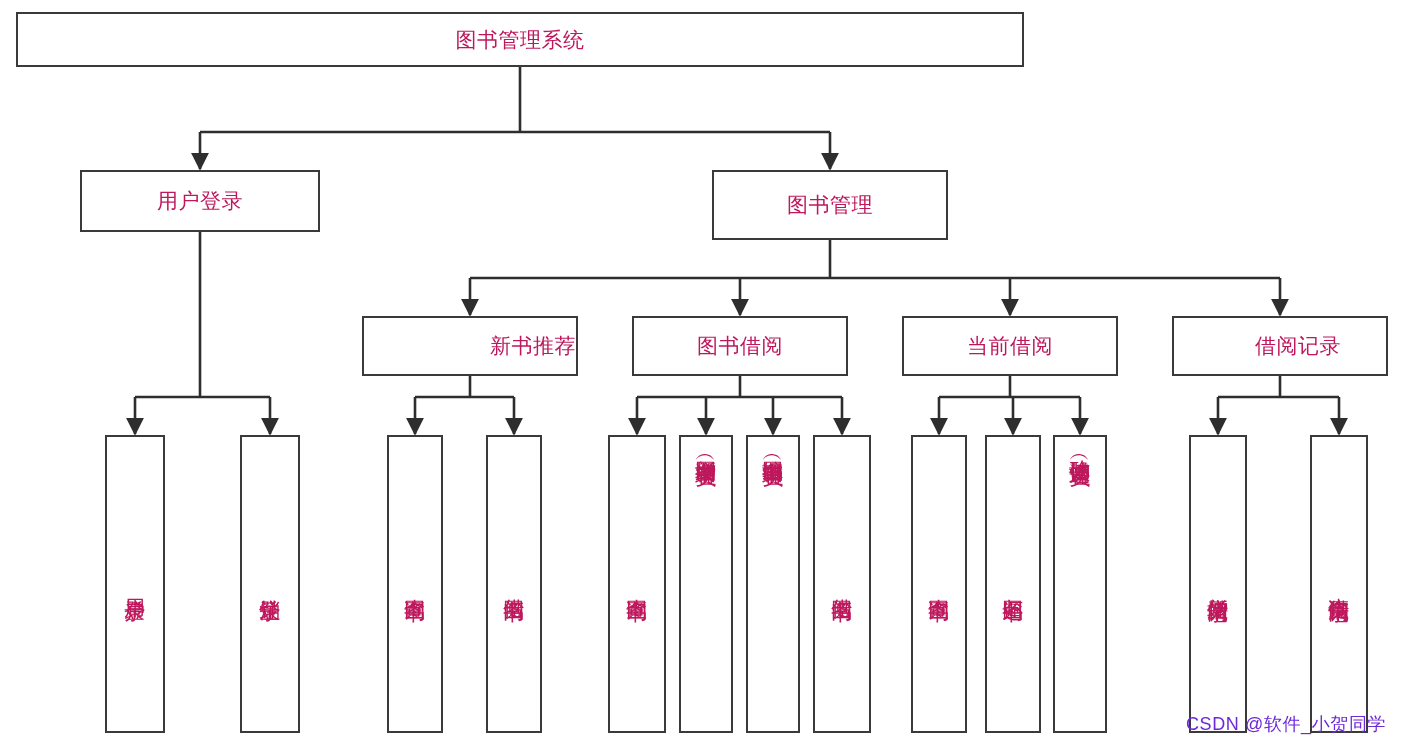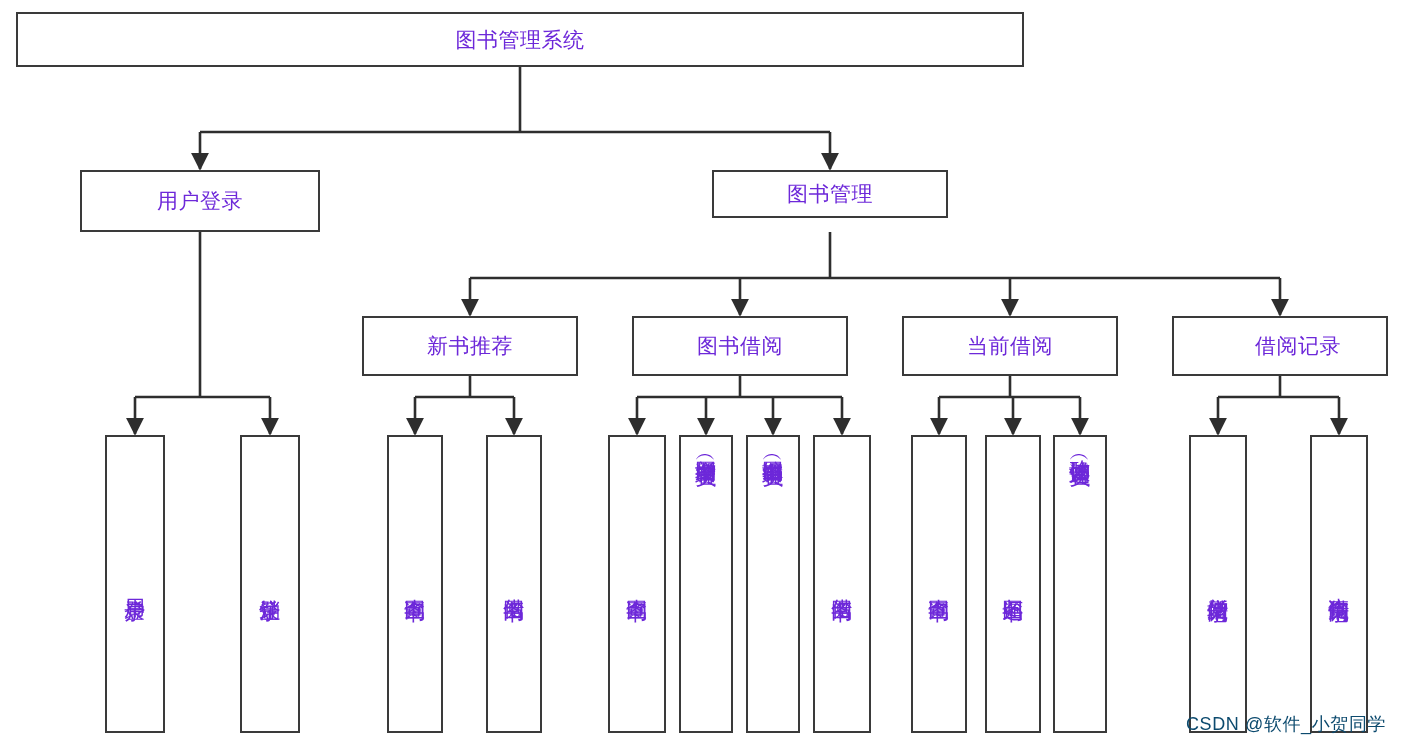--- a/index.html
+++ b/index.html
@@ -31,21 +31,21 @@
     box-sizing: border-box;
     background: #ffffff;
     border: 2.5px solid #3a3a3a;
     display: flex;
     align-items: center;
     justify-content: center;
     z-index: 2;
   }
   .node-label {
     font-size: 21px;
-    color: #6d28d9;
+    color: #be185d;
     line-height: 1.12;
     letter-spacing: 0.5px;
     white-space: nowrap;
   }
   .node.leaf {
     align-items: flex-start;
     justify-content: center;
     padding-top: 6px;
   }
   .node.leaf.center-v {
@@ -58,21 +58,21 @@
     font-size: 21px;
     line-height: 1.30;
     letter-spacing: 1px;
     white-space: pre-line;
   }
   #watermark {
     position: absolute;
     left: 1186px;
     top: 712px;
     font-size: 18px;
-    color: #0c4a6e;
+    color: #6d28d9;
     letter-spacing: 0.6px;
     white-space: nowrap;
     z-index: 5;
     user-select: none;
   }
 </style>
 </head>
 <body>
 
 <div id="canvas">
@@ -120,25 +120,25 @@
       </g>
   </svg>
 
   <div class="node root" id="n-root" style="left: 16px; top: 12px; width: 1008px; height: 55px;">
     <span class="node-label">图书管理系统</span>
   </div>
 
   <div class="node" id="n-user-login" style="left: 80px; top: 170px; width: 240px; height: 62px;">
     <span class="node-label">用户登录</span>
   </div>
-  <div class="node" id="n-book-manage" style="left: 712px; top: 170px; width: 236px; height: 48px;">
+  <div class="node" id="n-book-manage" style="left: 712px; top: 170px; width: 236px; height: 70px;">
     <span class="node-label">图书管理</span>
   </div>
 
-  <div class="node" id="n-new-book-rec" style="left: 362px; top: 316px; width: 216px; height: 60px;">
+  <div class="node" id="n-new-book-rec" style="left: 362px; top: 316px; width: 216px; height: 60px; justify-content: flex-end;">
     <span class="node-label">新书推荐</span>
   </div>
   <div class="node" id="n-current-borrow" style="left: 902px; top: 316px; width: 216px; height: 60px;">
     <span class="node-label">当前借阅</span>
   </div>
   <div class="node" id="n-book-borrow" style="left: 632px; top: 316px; width: 216px; height: 60px;">
     <span class="node-label">图书借阅</span>
   </div>
   <div class="node" id="n-borrow-record" style="left: 1172px; top: 316px; width: 216px; height: 60px; padding-left: 36px;">
     <span class="node-label">借阅记录</span>

